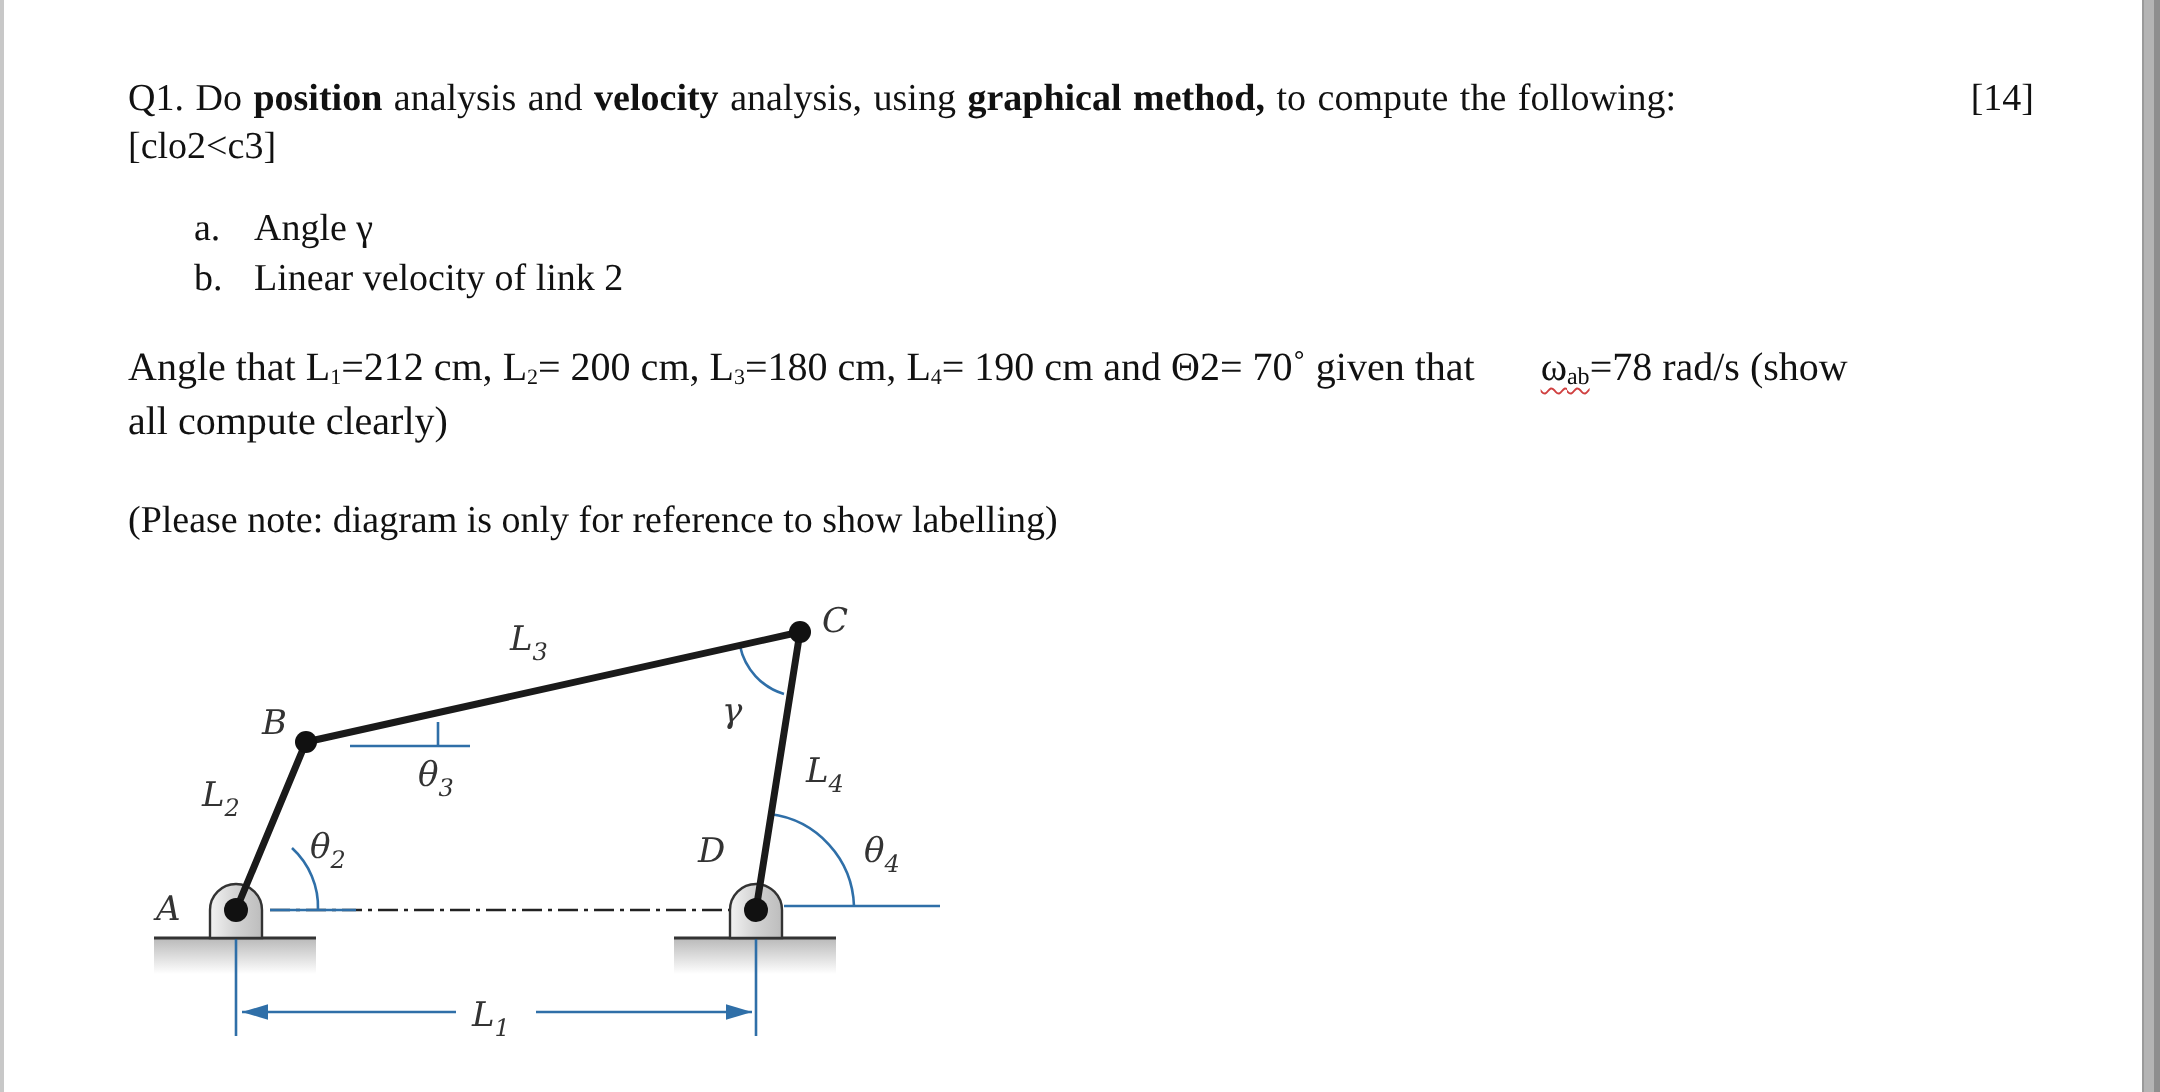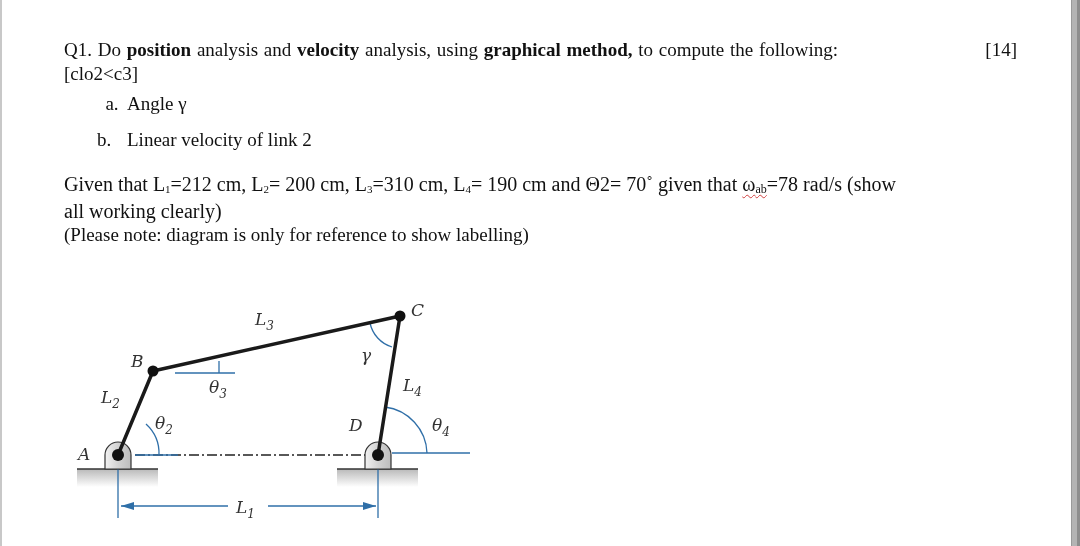--- a/index.html
+++ b/index.html
@@ -13,28 +13,28 @@
   .right-edge { position: absolute; left: 1071px; top: 0; width: 9px; height: 546px; background: #b4b4b4; border-left: 1px solid #9a9a9a; box-sizing: border-box; }
   .right-edge::after { content: ""; position: absolute; right: 0; top: 0; width: 3px; height: 100%; background: #8e8e8e; }
 
   .page { position: absolute; left: 64px; top: 0; width: 960px; }
   .q-line { position: absolute; left: 0; font-size: 19px; line-height: 24px; white-space: nowrap; }
   .q1 { top: 38px; width: 953px; display: flex; justify-content: space-between; word-spacing: 1px; }
   .q1 b { font-weight: bold; }
   .q1b { top: 62px; text-align: right; }
   .item { position: absolute; left: 33px; font-size: 19px; line-height: 24px; white-space: nowrap; }
   .item .marker { display: inline-block; width: 30px; }
-  .item-a { top: 92px; text-align: center; }
+  .item-a { top: 103px; }
   .item-b { top: 128px; }
   .given { top: 172px; font-size: 20px; }
   .given sub { font-size: 11px; vertical-align: -2px; }
-  .omega { text-decoration: underline wavy #d04040; text-decoration-thickness: 1px; text-underline-offset: 3px; }
+  .omega { text-decoration: underline wavy #d04040; text-decoration-thickness: 1px; text-underline-offset: 3px; margin-left: 28px; }
   .omega sub { font-size: 12px; }
   .given2 { top: 199px; font-size: 20px; }
-  .note { top: 223px; font-size: 19px; }
+  .note { top: 249px; font-size: 19px; }
 
   .diagram { position: absolute; left: 0; top: 0; width: 1080px; height: 546px; pointer-events: none; }
   .diagram text { font-family: "DejaVu Serif", serif; font-style: italic; fill: #333; }
 </style>
 </head>
 <body>
 
 <div class="left-edge"></div>
 <div class="right-edge"></div>
 
@@ -49,23 +49,23 @@
   <div class="q-line q1b">[clo2&lt;c3]</div>
 
   <div class="item item-a">
     <span class="marker">a.</span><span>Angle γ</span>
   </div>
   <div class="item item-b">
     <span class="marker">b.</span><span>Linear velocity of link 2</span>
   </div>
 
   <div class="q-line given">
-    <span>Given that </span><span>L</span><sub>1</sub><span>=212 cm, </span><span>L</span><sub>2</sub><span>= 200 cm, </span><span>L</span><sub>3</sub><span>=310 cm, </span><span>L</span><sub>4</sub><span>= 190 cm and </span><span>Θ2= 70˚ given that </span><span class="omega"><span>ω</span><sub>ab</sub></span><span>=78 rad/s (show</span>
+    <span>Angle that </span><span>L</span><sub>1</sub><span>=212 cm, </span><span>L</span><sub>2</sub><span>= 200 cm, </span><span>L</span><sub>3</sub><span>=180 cm, </span><span>L</span><sub>4</sub><span>= 190 cm and </span><span>Θ2= 70˚ given that </span><span class="omega"><span>ω</span><sub>ab</sub></span><span>=78 rad/s (show</span>
   </div>
-  <div class="q-line given2">all working clearly)</div>
+  <div class="q-line given2">all compute clearly)</div>
 
   <div class="q-line note">(Please note: diagram is only for reference to show labelling)</div>
 </div>
 
 <svg class="diagram" viewBox="0 0 1080 546" width="1080" height="546">
   <defs>
     <linearGradient id="groundGrad" x1="0" y1="0" x2="0" y2="1">
       <stop offset="0" stop-color="#b9b9b9"></stop>
       <stop offset="1" stop-color="#ffffff"></stop>
     </linearGradient>

